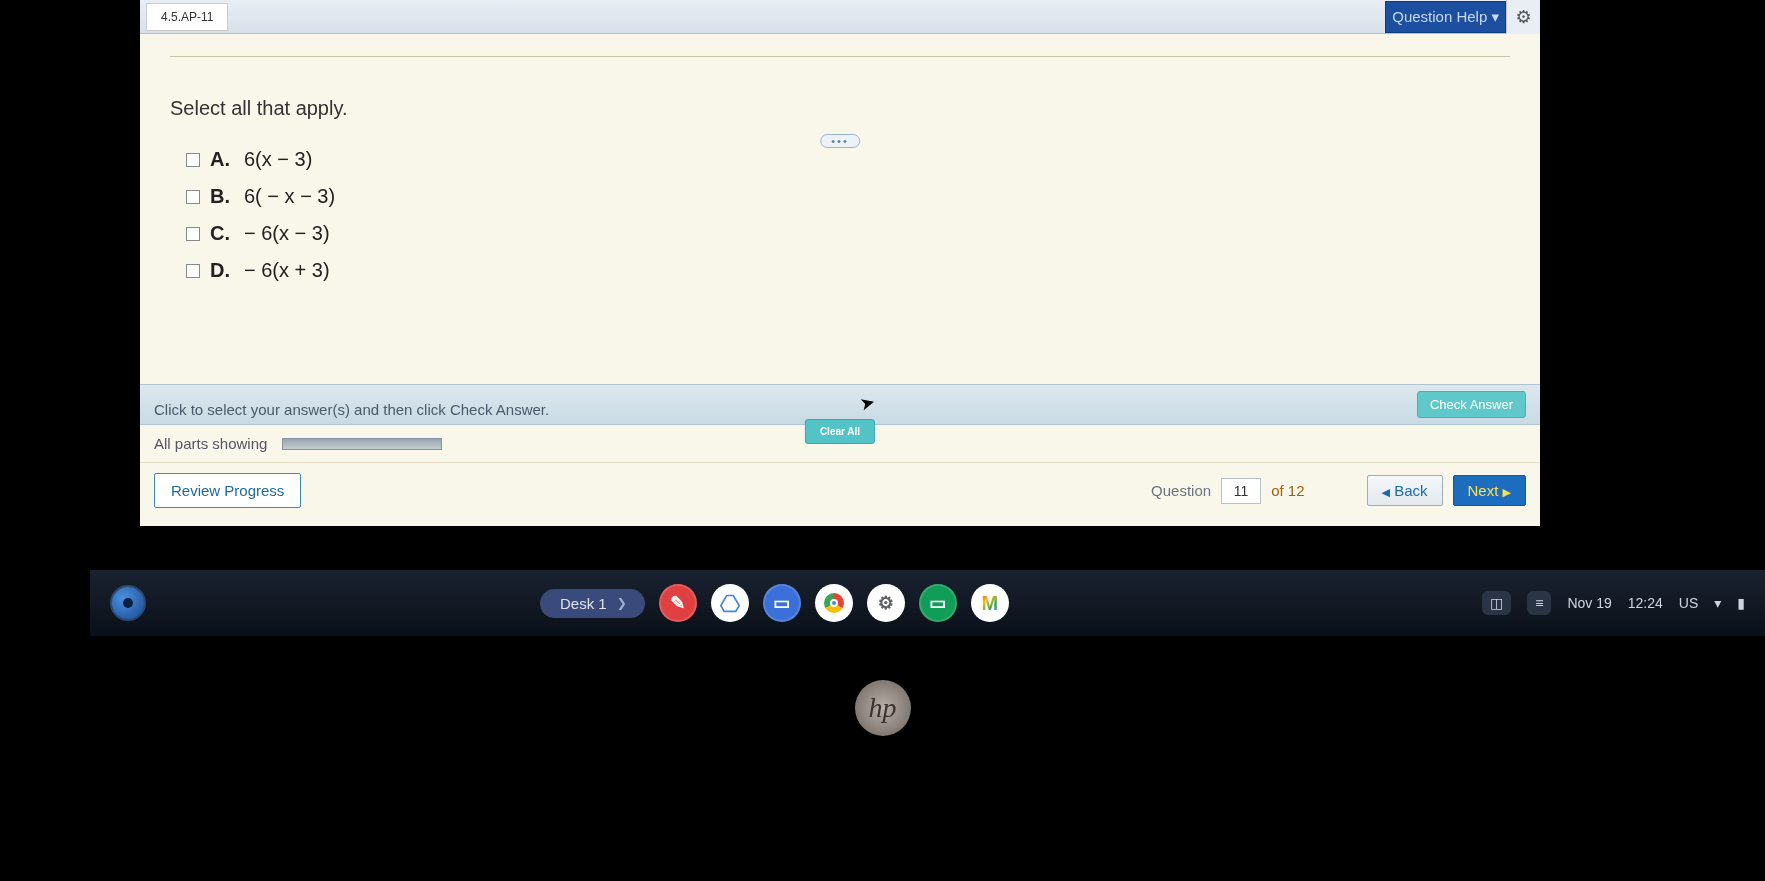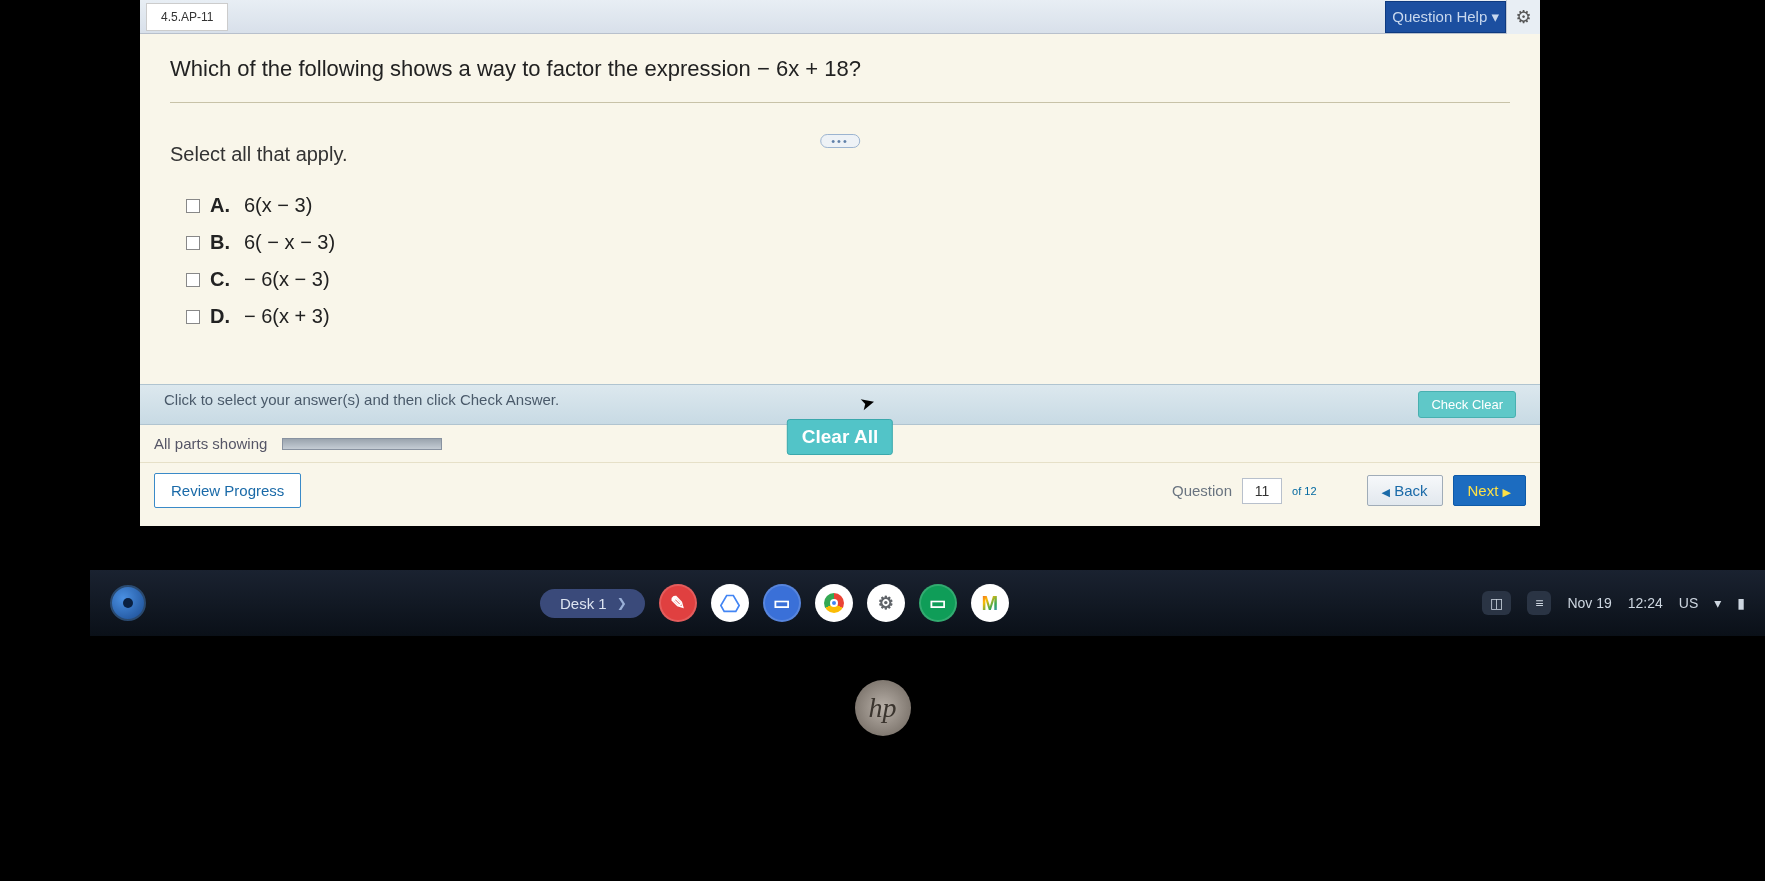--- a/index.html
+++ b/index.html
@@ -105,23 +105,23 @@
     height: 14px;
     border: 1px solid #888;
     background: #fff;
     display: inline-block;
   }
   .opt .letter { font-weight: bold; margin-right: 4px; }
   .footer1 {
     background: linear-gradient(#dce8ee, #c8dae4);
     border-top: 1px solid #b0c4d0;
     border-bottom: 1px solid #b0c4d0;
-    padding: 6px 24px;
-    display: flex;
-    align-items: flex-start;
+    padding: 6px 14px;
+    display: flex;
+    align-items: flex-end;
     font-size: 15px;
     color: #4a5a6a;
     position: relative;
   }
   .footer1 .hint { flex: 0 0 auto; }
   .check-ans {
     margin-left: auto;
     background: #5fc8c8;
     color: #fff;
     border: 1px solid #48b0b0;
@@ -149,21 +149,21 @@
   .clear-all {
     position: absolute;
     left: 50%;
     transform: translateX(-50%);
     top: -6px;
     background: #52c4c8;
     color: #fff;
     border: 1px solid #3aa8ac;
     border-radius: 3px;
     padding: 6px 14px;
-    font-size: 19px;
+    font-size: 10px;
     font-weight: bold;
     cursor: pointer;
   }
   .navrow {
     background: #f9f6ea;
     padding: 10px 14px 18px 14px;
     display: flex;
     align-items: center;
     gap: 10px;
     border-top: 1px solid #e6e0c8;
@@ -181,21 +181,21 @@
   .qlabel { color: #6a7480; font-size: 15px; }
   .qnum {
     border: 1px solid #b8c0cc;
     background: #fff;
     padding: 4px 10px;
     font-size: 14px;
     color: #333;
     width: 40px;
     text-align: center;
   }
-  .ofn { color: #0369a1; font-size: 11px; margin-right: 40px; }
+  .ofn { color: #a16207; font-size: 15px; margin-right: 52px; }
   .back-btn {
     border: 1px solid #a0acb8;
     background: linear-gradient(#f6f8fa,#e2e8ee);
     color: #1a6aa8;
     padding: 6px 14px;
     font-size: 15px;
     border-radius: 2px;
     cursor: pointer;
   }
   .next-btn {
@@ -284,21 +284,20 @@
     <div class="spacer"></div>
     <div class="qhelp">
       <span>Question Help</span> <span>▾</span>
     </div>
     <div class="gear">
       <span>⚙</span>
     </div>
   </div>
 
   <div class="content">
-    <div class="prompt">Which of the following shows a way to factor the expression − 6x + 18?</div>
     <hr class="divider">
     <div class="ellipsis-pill">•••</div>
     <div class="instruct">Select all that apply.</div>
 
     <div class="options">
       <div class="opt">
         <span class="cb"></span>
         <span class="letter">A.</span>
         <span>6(x − 3)</span>
       </div>
@@ -315,21 +314,21 @@
       <div class="opt">
         <span class="cb"></span>
         <span class="letter">D.</span>
         <span>− 6(x + 3)</span>
       </div>
     </div>
   </div>
 
   <div class="footer1">
     <span class="hint">Click to select your answer(s) and then click Check Answer.</span>
-    <button class="check-ans">Check Clear</button>
+    <button class="check-ans">Check Answer</button>
   </div>
 
   <div class="footer2">
     <span>All parts showing</span>
     <div class="progbar"></div>
     <button class="clear-all">Clear All</button>
   </div>
 
   <div class="navrow">
     <button class="review">Review Progress</button>

